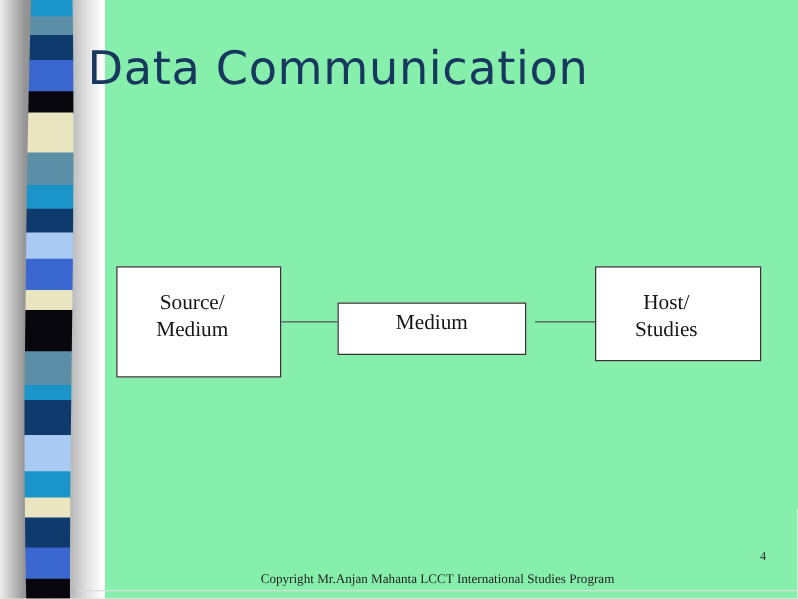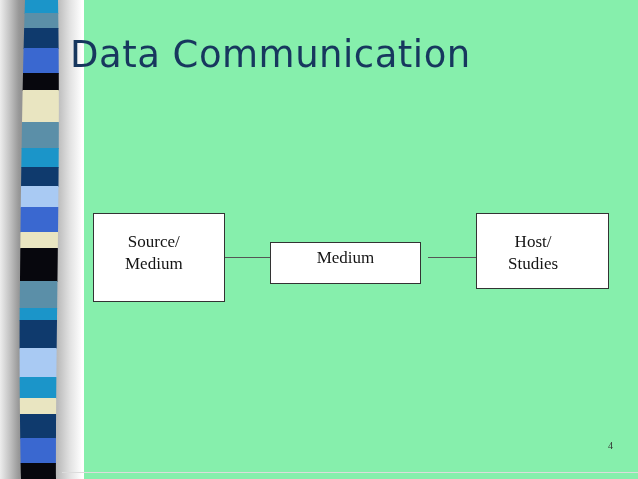--- a/index.html
+++ b/index.html
@@ -142,16 +142,17 @@
     <div class="box box-host">
       <span class="two-line">
         <span>Host/</span><br>
         <span>Studies</span>
       </span>
     </div>
   </div>
 
   <div class="bottom-rule"></div>
 
+  <div class="footer">Copyright Mr.Anjan Mahanta LCCT International Studies Program</div>
 
   <div class="page-number">4</div>
 
 </div>
 
 </body></html>

